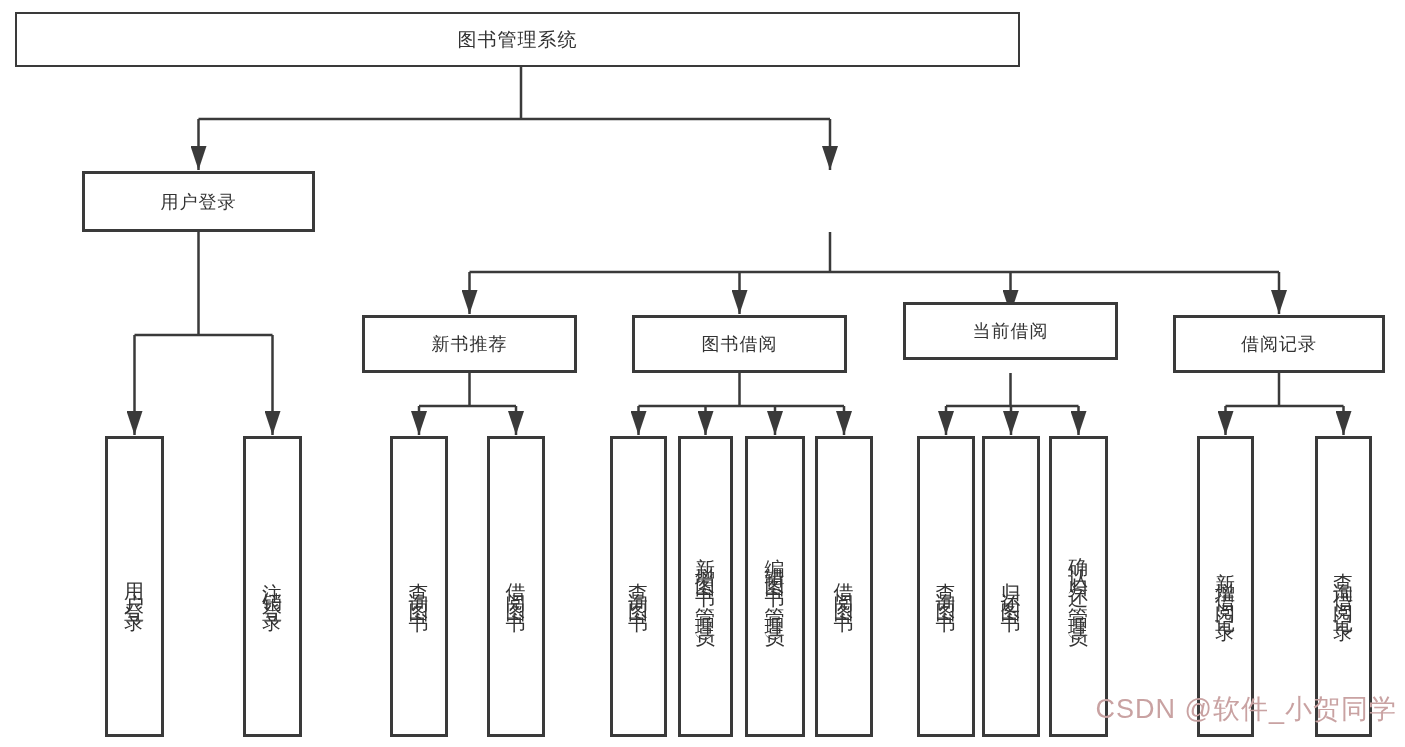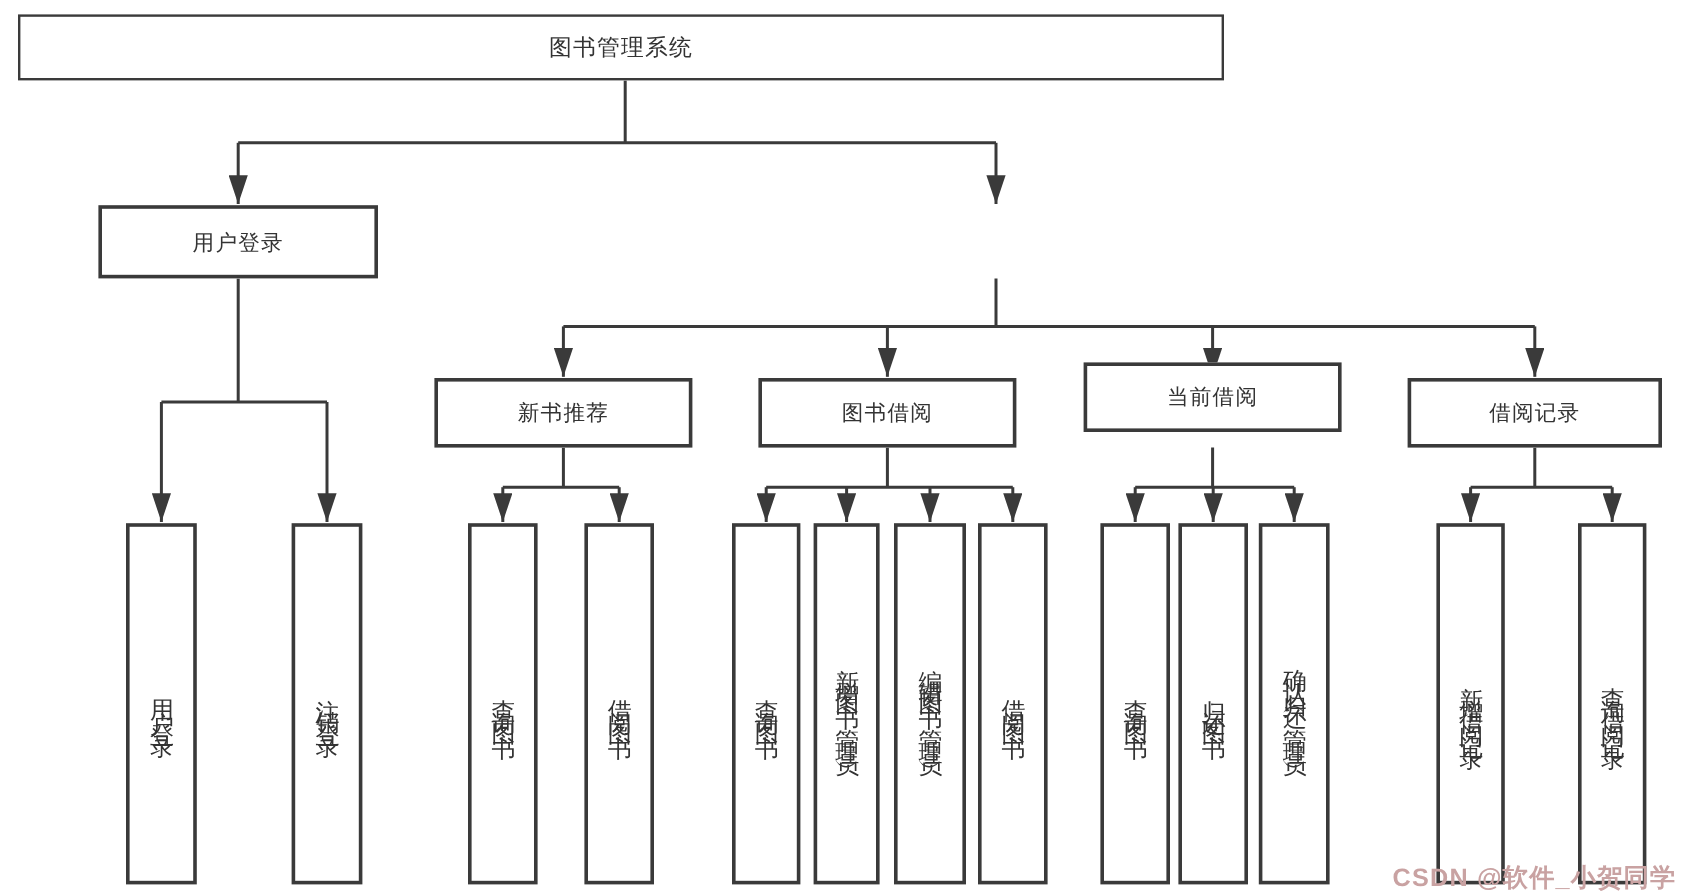--- a/index.html
+++ b/index.html
@@ -60,26 +60,25 @@
     writing-mode: vertical-rl;
     text-orientation: mixed;
     font-size: 20px;
     line-height: 1.1;
     letter-spacing: 10px;
     white-space: nowrap;
   }
   .watermark {
     position: absolute;
     right: 8px;
-    bottom: 2px;
-    font-size: 21px;
+    bottom: 20px;
+    font-size: 27px;
     letter-spacing: 1px;
     color: var(--color-watermark);
     z-index: 5;
-    font-weight: bold;
   }
 </style>
 </head>
 <body>
 
 <div class="canvas">
 
   <svg class="connectors" viewBox="0 0 1405 747" xmlns="http://www.w3.org/2000/svg">
     <defs>
       <marker id="arrow" viewBox="0 0 12 8" refX="12" refY="4" markerWidth="24" markerHeight="16" markerUnits="userSpaceOnUse" orient="auto">

